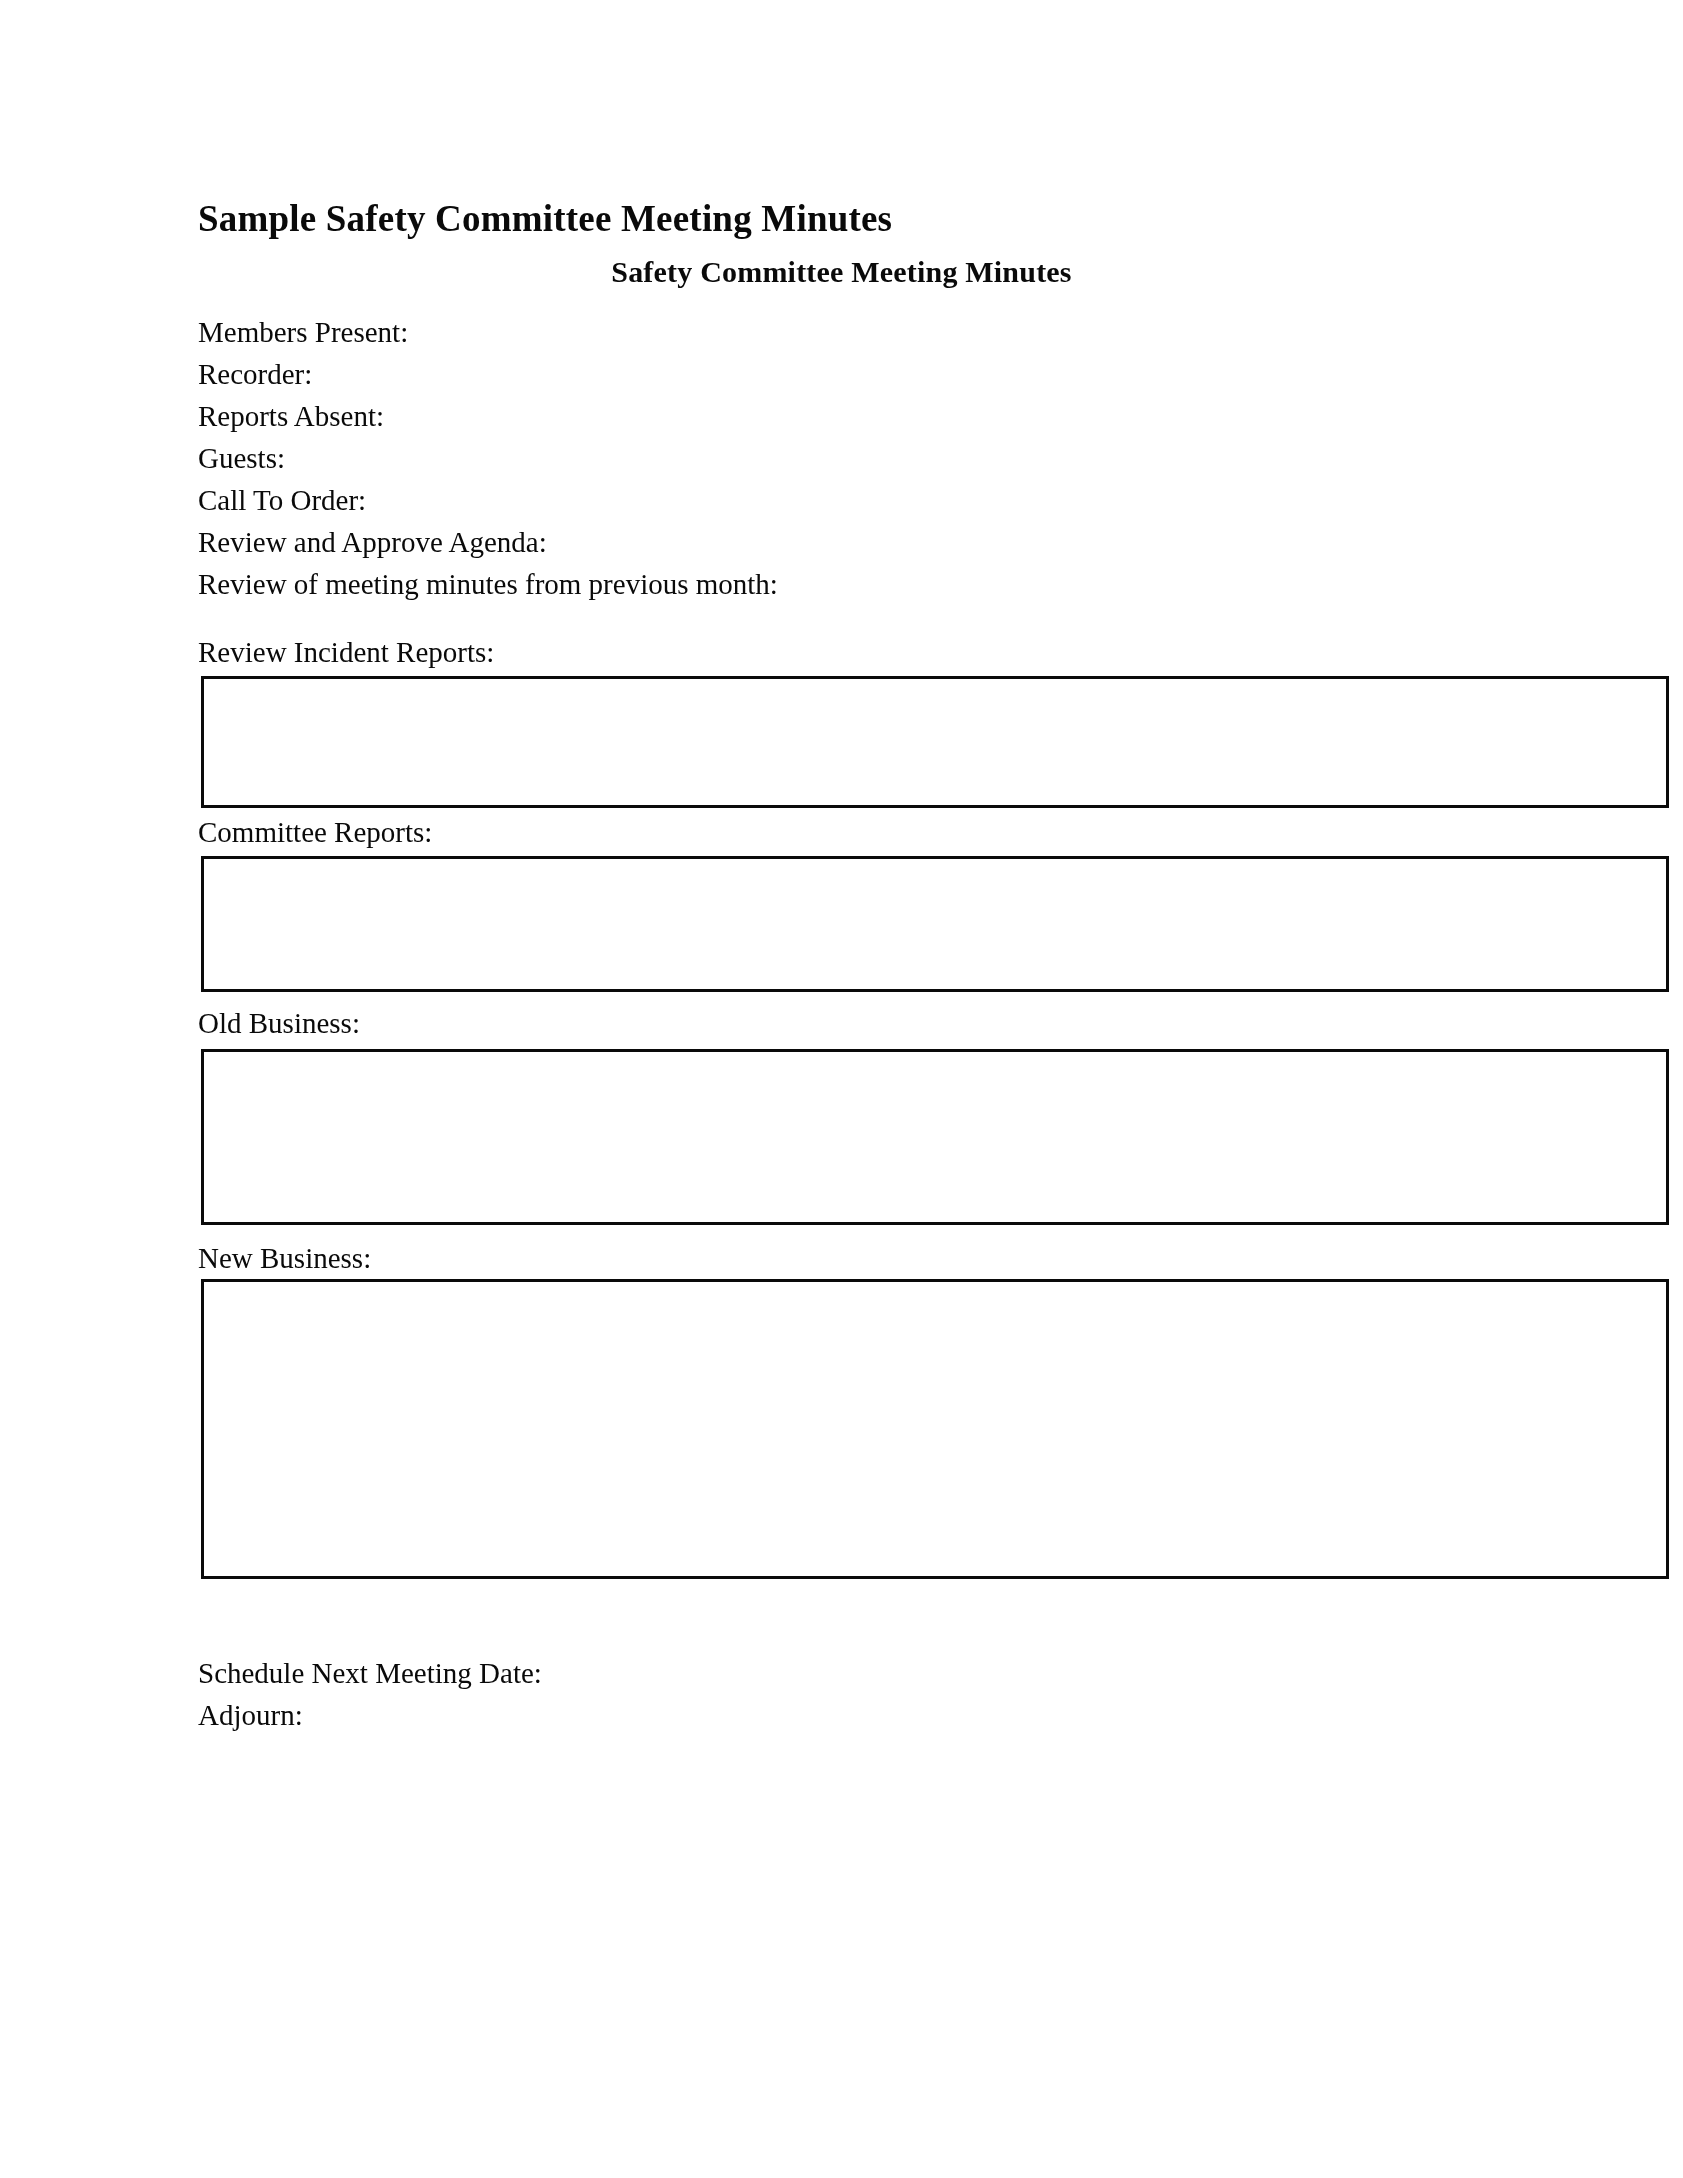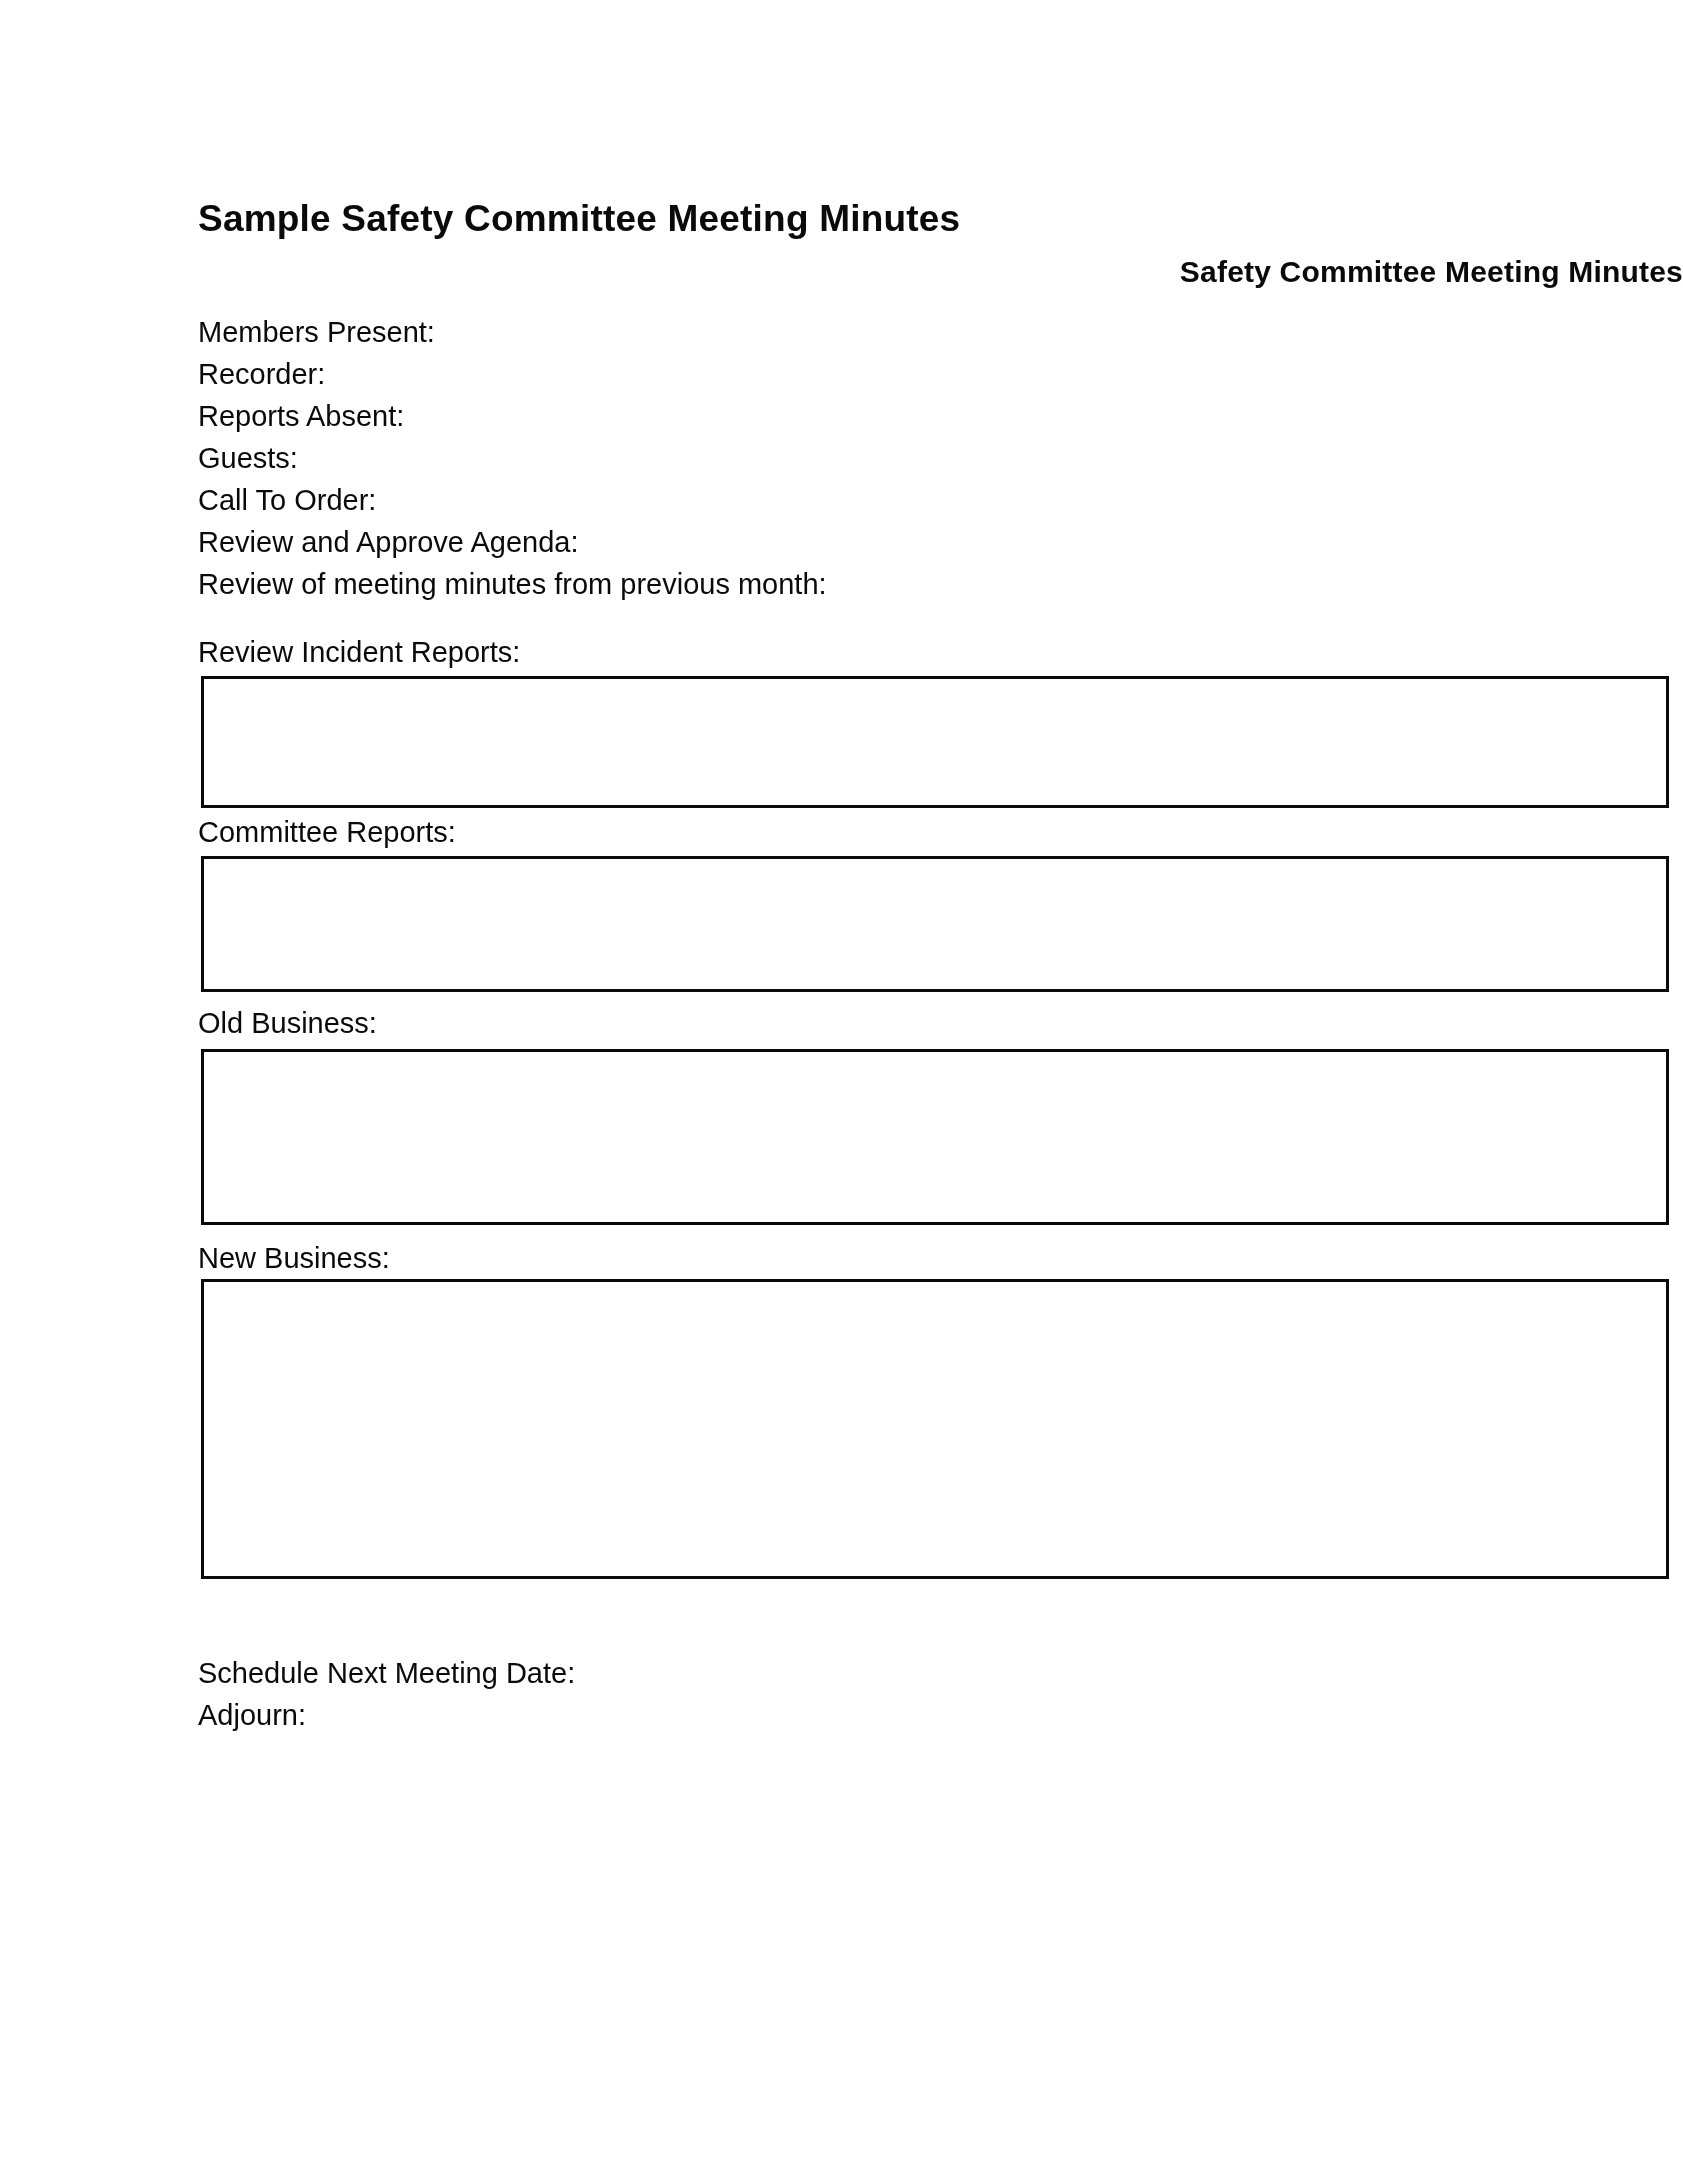--- a/index.html
+++ b/index.html
@@ -1,41 +1,41 @@
 <!DOCTYPE html>
 <html><head>
 <meta charset="utf-8">
 <style>
   html, body { margin: 0; padding: 0; background: #ffffff; }
   .page {
     position: relative;
     width: 1683px;
     height: 1850px;
     background: #ffffff;
-    font-family: Liberation Sans, sans-serif;
+    font-family: Liberation Serif, serif;
     color: #0a0a0a;
     overflow: hidden;
   }
   .title {
     position: absolute;
     left: 198px;
     top: 198px;
     margin: 0;
     font-size: 37px;
     line-height: 42px;
     font-weight: bold;
     letter-spacing: 0.2px;
     white-space: nowrap;
   }
   .subtitle {
     position: absolute;
     left: 0;
     top: 253px;
     width: 1683px;
-    text-align: right;
+    text-align: center;
     font-size: 30px;
     line-height: 38px;
     font-weight: bold;
     letter-spacing: 0.2px;
   }
   .fields {
     position: absolute;
     left: 198px;
     top: 311px;
     font-size: 29px;

